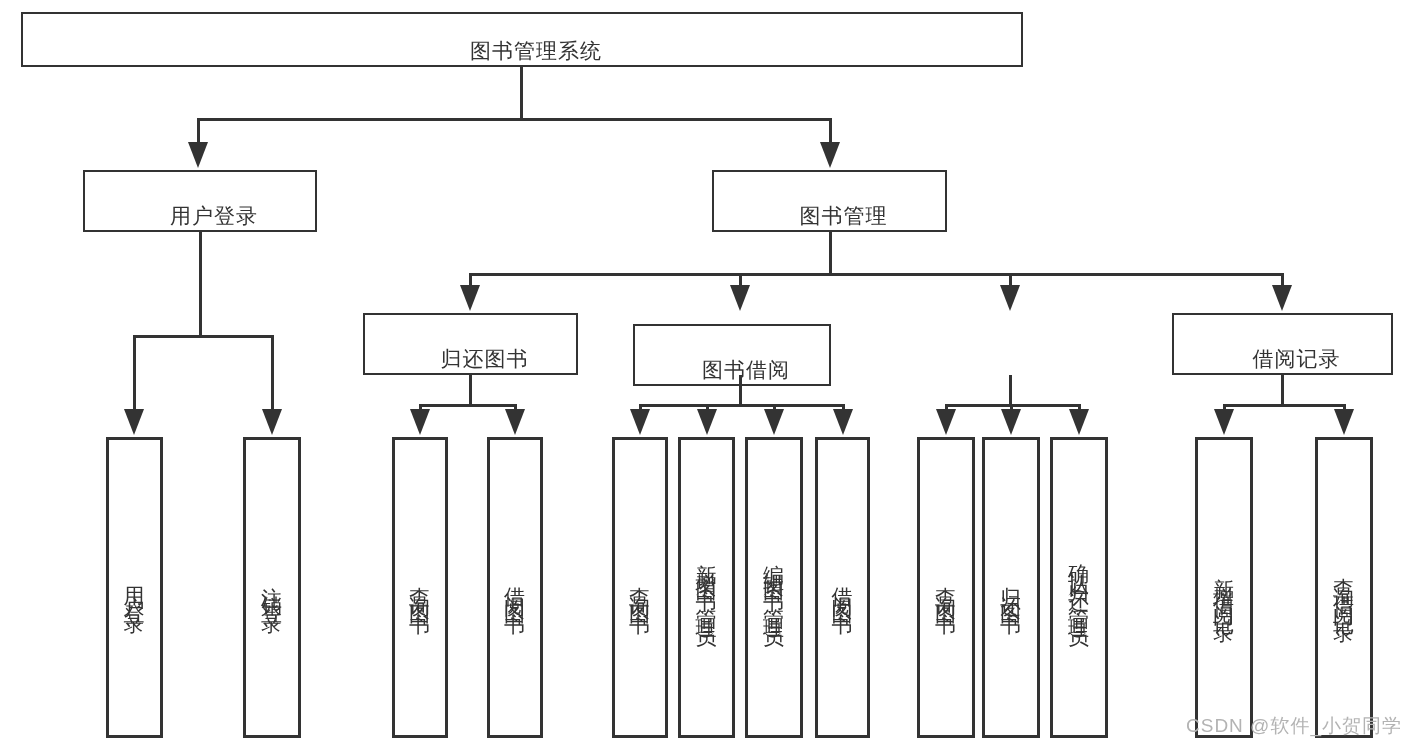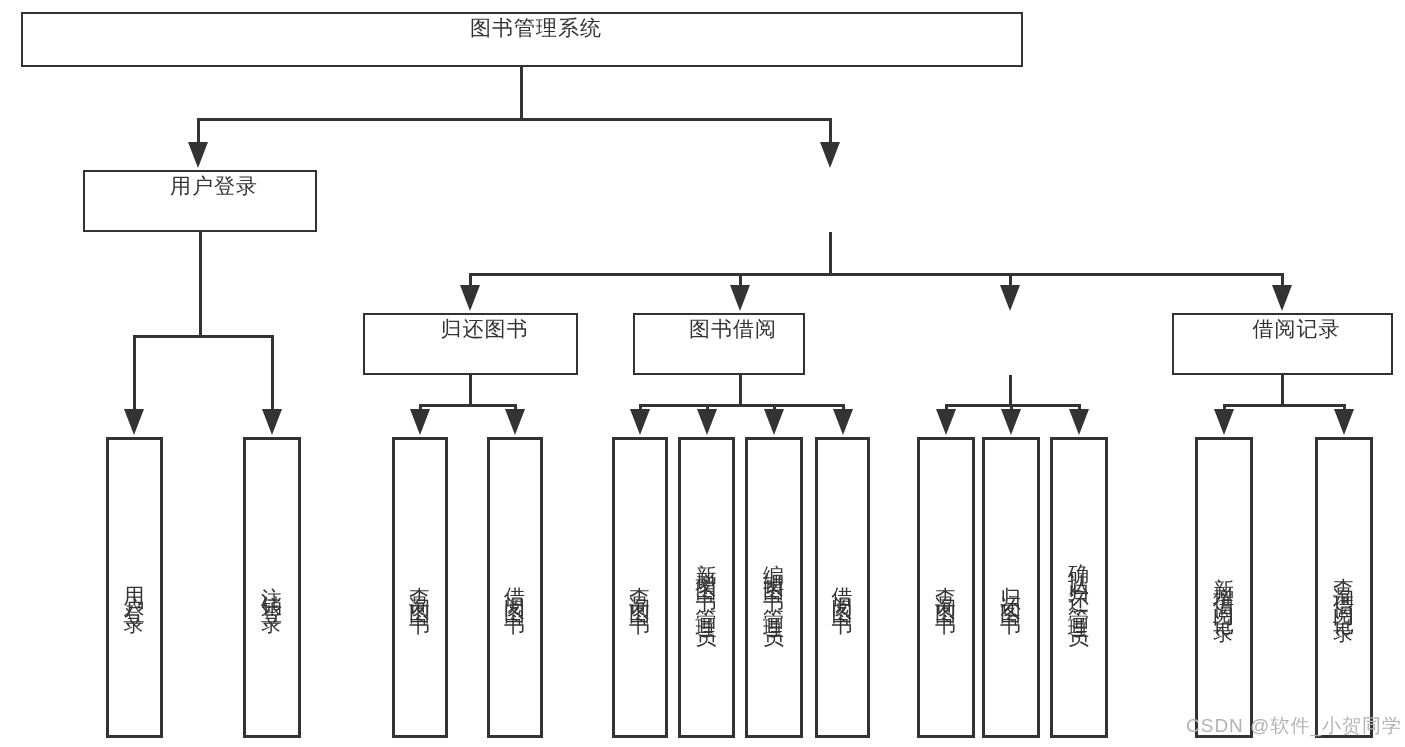--- a/index.html
+++ b/index.html
@@ -8,21 +8,21 @@
     --watermark:#b3b3b3;
     --background:#ffffff;
   }
   html,body{margin:0;padding:0;background:var(--background);}
   .canvas{
     position:relative;width:1405px;height:747px;background:var(--background);
     font-family:"Liberation Sans", sans-serif;overflow:hidden;
   }
   .hbox{
     position:absolute;border:2px solid var(--line);background:#fff;
-    display:flex;align-items:flex-start;justify-content:center;box-sizing:border-box;padding-left:28px;
+    display:flex;align-items:flex-end;justify-content:center;box-sizing:border-box;padding-left:28px;
   }
   .hbox span{font-size:21px;color:var(--text);letter-spacing:1px;white-space:nowrap;}
   .vbox{
     position:absolute;top:437px;height:301px;border:3px solid var(--line);background:#fff;
     display:flex;align-items:center;justify-content:center;box-sizing:border-box;
   }
   .vbox span{
     writing-mode:vertical-rl;text-orientation:mixed;
     font-size:21px;letter-spacing:9px;line-height:1.1;color:var(--text);
   }
@@ -49,20 +49,23 @@
   <div class="line" style="left:520px;top:67px;width:3px;height:53px"></div>
   <div class="line" style="left:197px;top:118px;width:635px;height:3px"></div>
   <div class="line" style="left:197px;top:118px;width:3px;height:26px"></div>
   <div class="arrowhead" style="left:188px;top:142px"></div>
   <div class="line" style="left:829px;top:118px;width:3px;height:26px"></div>
   <div class="arrowhead" style="left:820px;top:142px"></div>
 
   <div class="hbox" style="left:83px;top:170px;width:234px;height:62px">
     <span>用户登录</span>
   </div>
+  <div class="hbox" style="left:712px;top:170px;width:235px;height:62px">
+    <span>图书管理</span>
+  </div>
 
   <div class="line" style="left:199px;top:232px;width:3px;height:103px"></div>
   <div class="line" style="left:133px;top:335px;width:140px;height:3px"></div>
   <div class="line" style="left:133px;top:335px;width:3px;height:76px"></div>
   <div class="arrowhead" style="left:124px;top:409px"></div>
   <div class="line" style="left:271px;top:335px;width:3px;height:76px"></div>
   <div class="arrowhead" style="left:262px;top:409px"></div>
 
   <div class="line" style="left:829px;top:232px;width:3px;height:44px"></div>
   <div class="line" style="left:469px;top:273px;width:815px;height:3px"></div>
@@ -71,21 +74,21 @@
   <div class="line" style="left:739px;top:273px;width:3px;height:16px"></div>
   <div class="arrowhead" style="left:730px;top:285px"></div>
   <div class="line" style="left:1009px;top:273px;width:3px;height:16px"></div>
   <div class="arrowhead" style="left:1000px;top:285px"></div>
   <div class="line" style="left:1281px;top:273px;width:3px;height:16px"></div>
   <div class="arrowhead" style="left:1272px;top:285px"></div>
 
   <div class="hbox" style="left:363px;top:313px;width:215px;height:62px">
     <span>归还图书</span>
   </div>
-  <div class="hbox" style="left:633px;top:313px;width:172px;height:62px">
+  <div class="hbox" style="left:633px;top:324px;width:198px;height:62px">
     <span>图书借阅</span>
   </div>
   <div class="hbox" style="left:1172px;top:313px;width:221px;height:62px">
     <span>借阅记录</span>
   </div>
 
   <div class="line" style="left:469px;top:375px;width:3px;height:31px"></div>
   <div class="line" style="left:419px;top:404px;width:98px;height:3px"></div>
   <div class="line" style="left:419px;top:404px;width:3px;height:8px"></div>
   <div class="arrowhead" style="left:410px;top:409px"></div>

